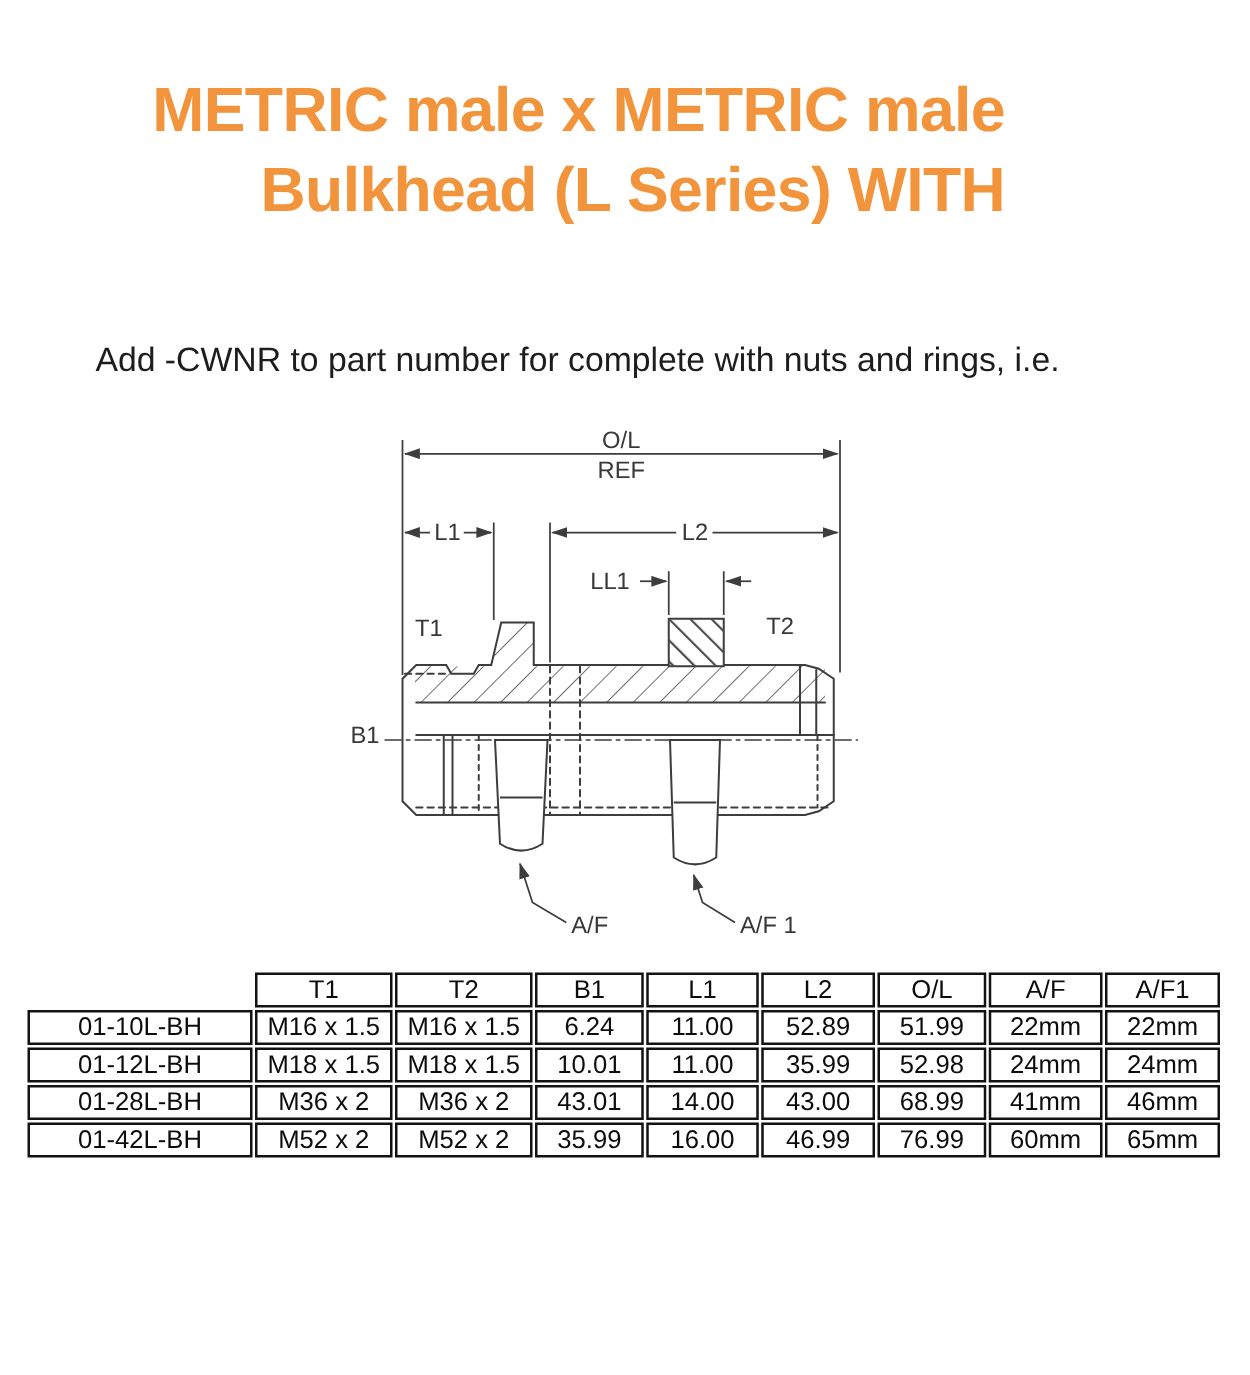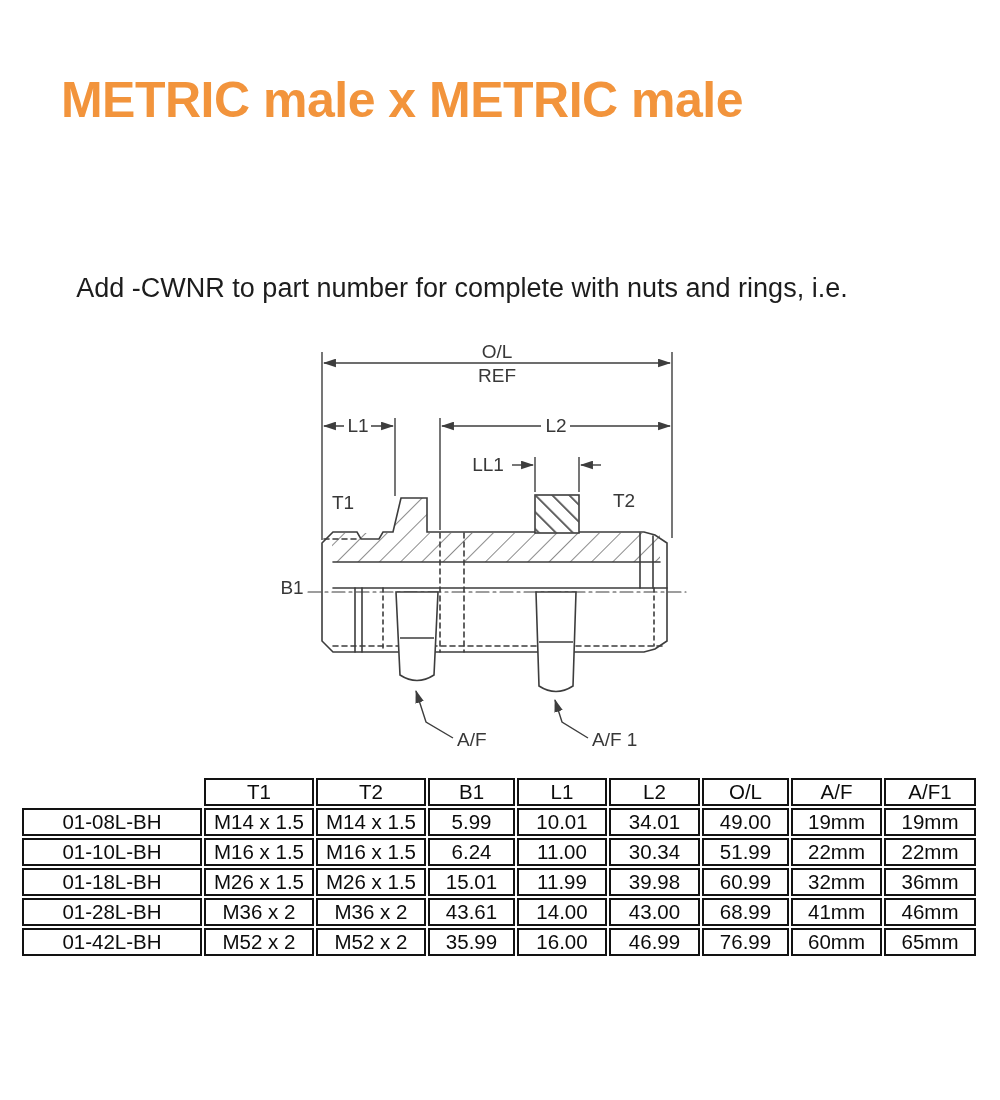--- a/index.html
+++ b/index.html
@@ -1,21 +1,21 @@
 <!DOCTYPE html>
 <html><head>
 <meta charset="utf-8">
 <style>
   html,body{margin:0;padding:0;}
   body{
     width:1000px;height:1100px;position:relative;background:#ffffff;
     font-family:"Liberation Sans", sans-serif;overflow:hidden;
   }
   .page-title{
-    position:absolute;top:34px;left:0;width:804px;text-align:center;
+    position:absolute;top:22px;left:0;width:804px;text-align:right;
     font-weight:700;font-size:50px;line-height:64px;letter-spacing:-.5px;
     color:#F2943C;
   }
   .page-title span{display:block;}
   .subtitle{
     position:absolute;top:244px;left:0;width:924px;text-align:center;
     font-size:27px;line-height:34px;color:#1d1d1d;font-weight:400;
   }
   .subtitle span{display:block;}
   .drawing{position:absolute;left:250px;top:330px;}
@@ -33,20 +33,21 @@
     font-size:20.5px;font-weight:400;color:#0c0c0c;height:22px;
     padding:0;white-space:nowrap;overflow:hidden;
   }
   table.spec th.blank{border:none;background:transparent;}
 </style>
 </head>
 <body>
 
 <h1 class="page-title" style="color: rgb(242, 148, 60);">
   <span>METRIC male x METRIC male</span>
+  <span>Bulkhead (L Series) WITH</span>
 </h1>
 
 <p class="subtitle">
   <span>Add -CWNR to part number for complete with nuts and rings, i.e.</span>
 </p>
 
 <svg class="drawing" width="500" height="442" viewBox="0 0 500 442">
   <defs>
     <marker id="arr" viewBox="0 0 12 8" refX="11" refY="4" markerWidth="13" markerHeight="9" markerUnits="userSpaceOnUse" orient="auto-start-reverse">
       <path d="M0,0 L12,4 L0,8 Z" fill="#3d3d3d"></path>
@@ -149,57 +150,46 @@
           <th>B1</th>
           <th>L1</th>
           <th>L2</th>
           <th>O/L</th>
           <th>A/F</th>
           <th>A/F1</th>
         </tr>
     </thead>
     <tbody>
         <tr>
-          <td>01-08L-BH</td>
-          <td>M14 x 1.5</td>
-          <td>M14 x 1.5</td>
-          <td>5.99</td>
-          <td>10.01</td>
-          <td>34.01</td>
-          <td>49.00</td>
-          <td>19mm</td>
-          <td>19mm</td>
-        </tr>
-        <tr>
           <td>01-10L-BH</td>
           <td>M16 x 1.5</td>
           <td>M16 x 1.5</td>
           <td>6.24</td>
           <td>11.00</td>
-          <td>30.34</td>
+          <td>52.89</td>
           <td>51.99</td>
           <td>22mm</td>
           <td>22mm</td>
         </tr>
         <tr>
-          <td>01-18L-BH</td>
-          <td>M26 x 1.5</td>
-          <td>M26 x 1.5</td>
-          <td>15.01</td>
-          <td>11.99</td>
-          <td>39.98</td>
-          <td>60.99</td>
-          <td>32mm</td>
-          <td>36mm</td>
+          <td>01-12L-BH</td>
+          <td>M18 x 1.5</td>
+          <td>M18 x 1.5</td>
+          <td>10.01</td>
+          <td>11.00</td>
+          <td>35.99</td>
+          <td>52.98</td>
+          <td>24mm</td>
+          <td>24mm</td>
         </tr>
         <tr>
           <td>01-28L-BH</td>
           <td>M36 x 2</td>
           <td>M36 x 2</td>
-          <td>43.61</td>
+          <td>43.01</td>
           <td>14.00</td>
           <td>43.00</td>
           <td>68.99</td>
           <td>41mm</td>
           <td>46mm</td>
         </tr>
         <tr>
           <td>01-42L-BH</td>
           <td>M52 x 2</td>
           <td>M52 x 2</td>

